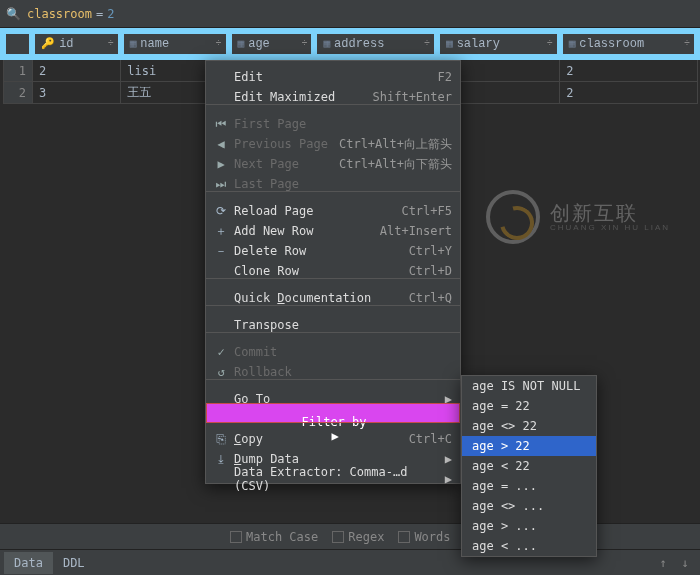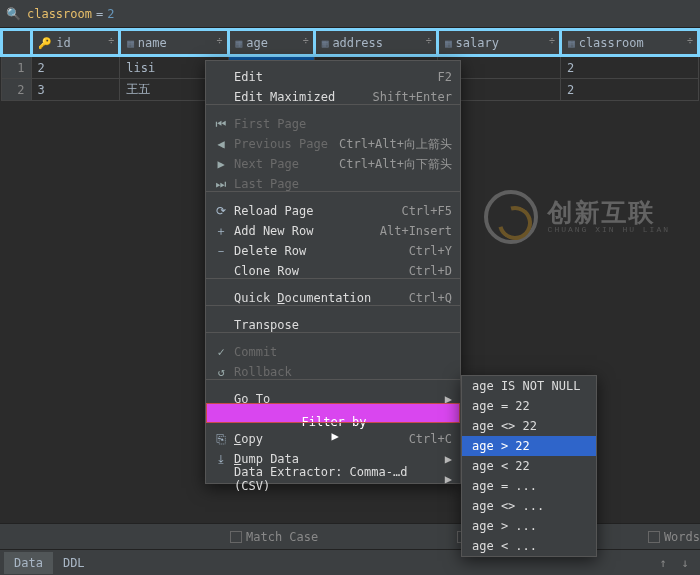--- a/index.html
+++ b/index.html
@@ -23,27 +23,28 @@
   }
   .filter-bar .icon-search { margin-right: 6px; color:#aaa; }
   .filter-bar .field { color:#e8bf6a; }
   .filter-bar .val { color:#6897bb; }
   .filter-bar .op { color:#a9b7c6; padding:0 4px; }
 
   .table-wrap { background:#2b2b2b; }
   table { border-collapse: collapse; width: 100%; table-layout: fixed; }
   thead th {
     background:#3c3f41;
-    border:3px solid #7dd3fc;
+    border:6px solid #7dd3fc;
     font-weight:normal;
     padding:2px 6px;
     text-align:left;
     color:#a9b7c6;
     position:relative;
     height:26px;
+    font-family:Liberation Mono, monospace;
   }
   thead th .key-icon { color:#c9a23e; margin-right:4px; font-size:11px; }
   thead th .tbl-icon { color:#6e7d91; margin-right:4px; font-size:11px; }
   thead th .sort { position:absolute; right:4px; top:4px; color:#888; font-size:10px; }
   tbody td {
     border:1px solid #444;
     padding:2px 6px;
     background:#2b2b2b;
     color:#a9b7c6;
     height:18px;
@@ -80,21 +81,20 @@
     left:0; right:0; bottom:26px;
     display:flex;
     align-items:center;
     background:#3c3f41;
     height:26px;
     border-top:1px solid #222;
     padding-left:230px;
     gap:14px;
     color:#888;
     font-size:12px;
-    justify-content:space-between;
   }
   .chk { width:12px; height:12px; border:1px solid #666; display:inline-block; margin-right:4px; vertical-align:middle; }
 
   
   .ctx {
     position:absolute;
     left:205px;
     top:60px;
     width:256px;
     background:#3c3f41;
@@ -148,22 +148,22 @@
   .watermark .logo {
     width:54px; height:54px; border:4px solid #bfbfbf; border-radius:50%;
     position:relative;
   }
   .watermark .logo::before {
     content:""; position:absolute; left:10px; top:12px; width:26px; height:26px;
     border:4px solid #e0a020; border-left-color:transparent; border-radius:50%;
     transform:rotate(30deg);
   }
   .watermark .txt { line-height:1.1; }
-  .watermark .txt .cn { font-size:25px; letter-spacing:2px; color:#ccc; font-family:sans-serif;font-weight:bold;}
-  .watermark .txt .en { font-size:8px; letter-spacing:2px; color:#9a9a9a; font-family:Liberation Mono, monospace;}
+  .watermark .txt .cn { font-size:20px; letter-spacing:2px; color:#ccc; font-family:sans-serif;}
+  .watermark .txt .en { font-size:8px; letter-spacing:2px; color:#9a9a9a; font-family:Liberation Sans, sans-serif;}
 
   .underline-letter { text-decoration: underline; }
 </style>
 </head>
 <body>
 
 <div class="filter-bar">
   <span class="icon-search">🔍</span>
   <span class="field">classroom</span>
   <span class="op">=</span>

